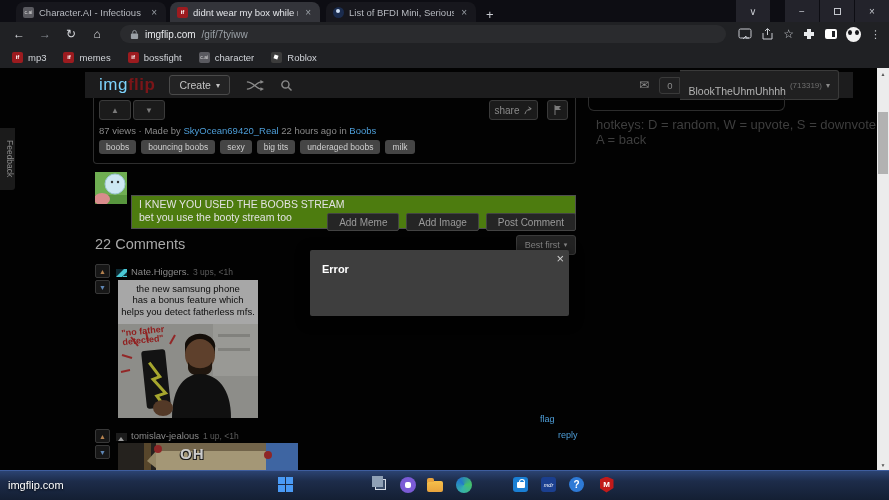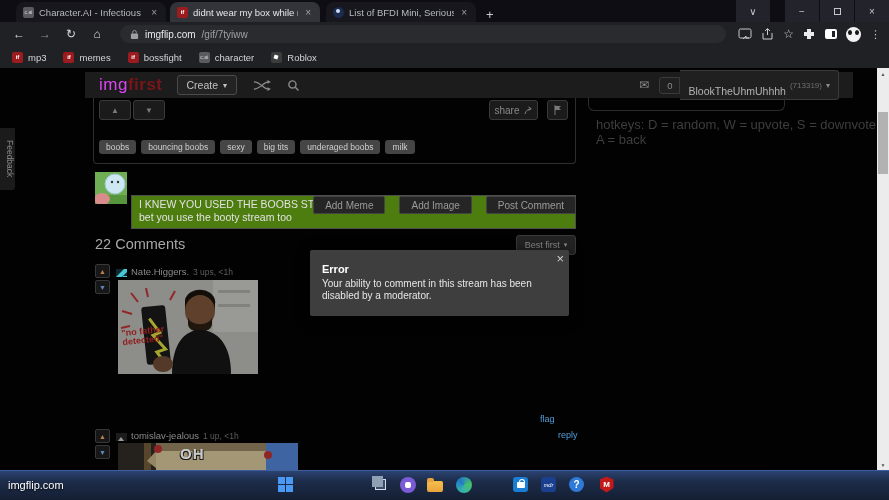--- a/index.html
+++ b/index.html
@@ -53,21 +53,21 @@
     display:flex; align-items:center; gap:17px; padding:0 12px; }
   .bm { display:flex; align-items:center; gap:5px; font-size:9.5px; color:#d2d5da; }
 
   
   .viewport { position:absolute; top:68px; left:0; width:889px; height:402px; background:#020202;
     overflow:hidden; }
 
   .ifheader { position:absolute; left:85px; top:4px; width:768px; height:26px; background:#1c1c1d;
     display:flex; align-items:center; padding:0 14px; }
   .logo { font-size:17px; letter-spacing:0.5px; }
-  .logo .l1 { color:#d946ef;text-align:right; } .logo .l2 { color:#7a1518; font-weight:bold; }
+  .logo .l1 { color:#7dd3fc;text-align:right; } .logo .l2 { color:#7a1518; font-weight:bold; }
   .createbtn { margin-left:14px; border:1px solid #4a4a4a; border-radius:3px; color:#c3c3c3;
     font-size:10.5px; padding:3px 9px; display:flex; gap:5px; align-items:center; background:#232324; }
   .hdr-ic { margin-left:16px; color:#8a8a8a; }
   .userpill { margin-left:auto; display:flex; align-items:center; }
   .msgcount { border:1px solid #3a3a3a; color:#8a8a8a; font-size:9.5px; padding:2px 7px;
     border-radius:3px 0 0 3px; background:#202021; }
   .uname { border:1px solid #3a3a3a; border-left:none; border-radius:0 3px 3px 0; background:#202021;
     display:flex; align-items:center; gap:4px; padding:2px 8px; }
   .uname .nm { color:#b3b3b3; font-size:10.5px;margin-top:12px; }
   .uname .uid { color:#6e6e6e; font-size:8px; }
@@ -88,22 +88,22 @@
     border-radius:3px; background:#1b1b1b; display:flex; align-items:center; justify-content:center; }
   .byline { position:absolute; left:99px; top:57px; font-size:9.5px; color:#8a8a8a; }
   .byline a { color:#4e9ed8; text-decoration:none; }
   .tagsrow { position:absolute; left:99px; top:72px; display:flex; gap:5px; }
   .tagpill { background:#454545; color:#cfcfcf; font-size:8.5px; padding:2px 7px; border-radius:3px; }
 
   .compose-avatar { position:absolute; left:95px; top:104px; width:32px; height:32px; overflow:hidden; }
   .compose-box { position:absolute; left:131px; top:101px; width:445px; height:34px;
     border:1px solid #4f4f4f; background:#4d7c0f; color:#e2e2e2; font-size:10.5px; line-height:1.25;
     padding:2px 7px; white-space:pre-line;margin-top:26px; }
-  .compose-btns { position:absolute; left:131px; top:128px; width:445px; height:18px; display:flex;
-    justify-content:flex-end; gap:14px; }
+  .compose-btns { position:absolute; left:131px; top:145px; width:445px; height:18px; display:flex;
+    justify-content:flex-end; gap:7px; }
   .cbtn { border:1px solid #434343; background:#252525; color:#9a9a9a; font-size:10px;
     padding:0 11px; display:flex; align-items:center; border-radius:2px; }
 
   .cmts-header { position:absolute; left:95px; top:168px; font-size:14.5px; color:#a8a8a8; }
   .sortbtn { position:absolute; left:516px; top:167px; width:60px; height:20px; border:1px solid #3a3a3a;
     background:#232323; color:#8a8a8a; font-size:9px; display:flex; align-items:center;
     justify-content:center; gap:4px; border-radius:3px; z-index:5; }
 
   .modal { position:absolute; left:310px; top:182px; width:259px; height:66px; background:#3e3e3e;
     box-shadow:0 3px 14px rgba(0,0,0,.75); z-index:30; border-radius:2px; }
@@ -256,21 +256,21 @@
       </span>
     <span class="bm">
         <span class="fav rblx"></span>
         <span>Roblox</span>
       </span>
   </div>
 
   <div class="viewport">
 
     <div class="ifheader">
-      <span class="logo"><span class="l1">img</span><span class="l2">first</span></span>
+      <span class="logo"><span class="l1">img</span><span class="l2">flip</span></span>
       <span class="createbtn">
           <span>Create</span>
           <span style="font-size:8px">▾</span>
         </span>
       <svg class="hdr-ic" width="18" height="11" viewBox="0 0 20 12">
           <path d="M1 2 C8 2 12 10 17 10 M1 10 C8 10 12 2 17 2" stroke="#8a8a8a" fill="none" stroke-width="1.4"></path>
           <path d="M16 8 l4 2 -4 2 z M16 0 l4 2 -4 2 z" fill="#8a8a8a"></path>
         </svg>
       <svg class="hdr-ic" width="13" height="13" viewBox="0 0 12 12">
           <circle cx="5" cy="5" r="3.3" fill="none" stroke="#8a8a8a" stroke-width="1.3"></circle>
@@ -299,20 +299,27 @@
           <path d="M1 9 C2 5 5 3 8 3 M8 3 l-3 -2 M8 3 l-3 2" stroke="#8a8a8a" fill="none"></path>
         </svg>
       </span>
     <span class="flagbtn">
         <svg width="8" height="10" viewBox="0 0 8 10">
           <path d="M1 0 v10" stroke="#7a7a7a"></path>
           <path d="M1 1 h6 l-2 2 2 2 H1 z" fill="#7a7a7a"></path>
         </svg>
       </span>
 
+    <div class="byline">
+      <span>87 views</span>
+      <span>· Made by</span>
+      <a>SkyOcean69420_Real</a>
+      <span>22 hours ago in</span>
+      <a>Boobs</a>
+    </div>
 
     <div class="tagsrow">
       <span class="tagpill">boobs</span>
       <span class="tagpill">bouncing boobs</span>
       <span class="tagpill">sexy</span>
       <span class="tagpill">big tits</span>
       <span class="tagpill">underaged boobs</span>
       <span class="tagpill">milk</span>
     </div>
 
@@ -343,20 +350,23 @@
     <span class="cvote up" style="left:95px;top:196px">▲</span>
     <span class="cvote down" style="left:95px;top:212px">▼</span>
     <span class="cavatar" style="position:absolute;left:116px;top:198px"><svg width="11" height="11" viewBox="0 0 11 11">
           <rect width="11" height="11" fill="#0d2a33"></rect>
           <path d="M0 8 L8 0 h3 v3 L3 11 H0 z" fill="#49c7d4"></path>
           <rect x="7" y="7" width="4" height="4" fill="#49c7d4"></rect>
         </svg></span>
     <span class="cuser" style="position:absolute;left:131px;top:198px">Nate.Higgers.</span>
     <span class="cmeta" style="position:absolute;left:193px;top:199px">3 ups, &lt;1h</span>
     <div class="meme1">
+      <div class="cap">the new samsung phone
+has a bonus feature which
+helps you detect fatherless mfs.</div>
       <svg width="140" height="94" viewBox="0 0 140 94">
         <rect width="140" height="94" fill="#b5b5af"></rect>
         <rect x="95" width="45" height="52" fill="#c4c4be"></rect>
         <rect x="100" y="10" width="32" height="3" fill="#a6a6a0"></rect>
         <rect x="100" y="24" width="32" height="3" fill="#a6a6a0"></rect>
         <path d="M67 20 a15 12 0 0 1 30 4 v6 h-30 z" fill="#1a120b"></path>
         <ellipse cx="82" cy="31" rx="15" ry="16" fill="#7b5236"></ellipse>
         <path d="M70 38 a13 10 0 0 0 24 0 v6 a12 8 0 0 1 -24 0 z" fill="#2a1c11"></path>
         <path d="M54 94 C54 62 68 50 82 50 C99 50 113 64 113 94 Z" fill="#141414"></path>
         <g transform="rotate(-6 38 55)">
@@ -405,21 +415,20 @@
 
     <div class="scrollbar">
       <span class="sarrow" style="top:0">▲</span>
       <span class="sthumb"></span>
       <span class="sarrow" style="bottom:0">▼</span>
     </div>
 
     <div class="modal">
       <span class="mclose">×</span>
       <div class="mtitle">Error</div>
-      <div class="mbody">Your ability to comment in this stream has been disabled by a moderator.</div>
     </div>
   </div>
 
   <div class="taskbar">
 
     <span class="tb-ic" style="left:277px">
         <span class="start-sq"></span>
       </span>
 
     <span class="tb-ic" style="left:372px">

